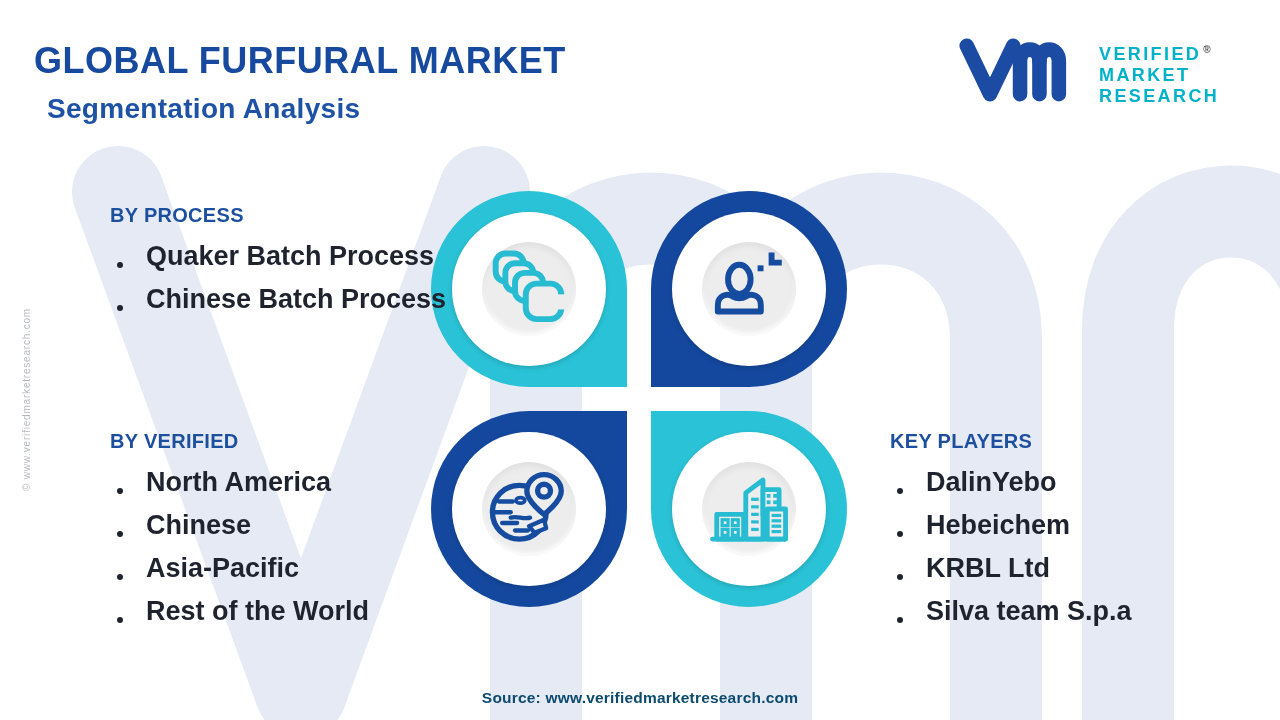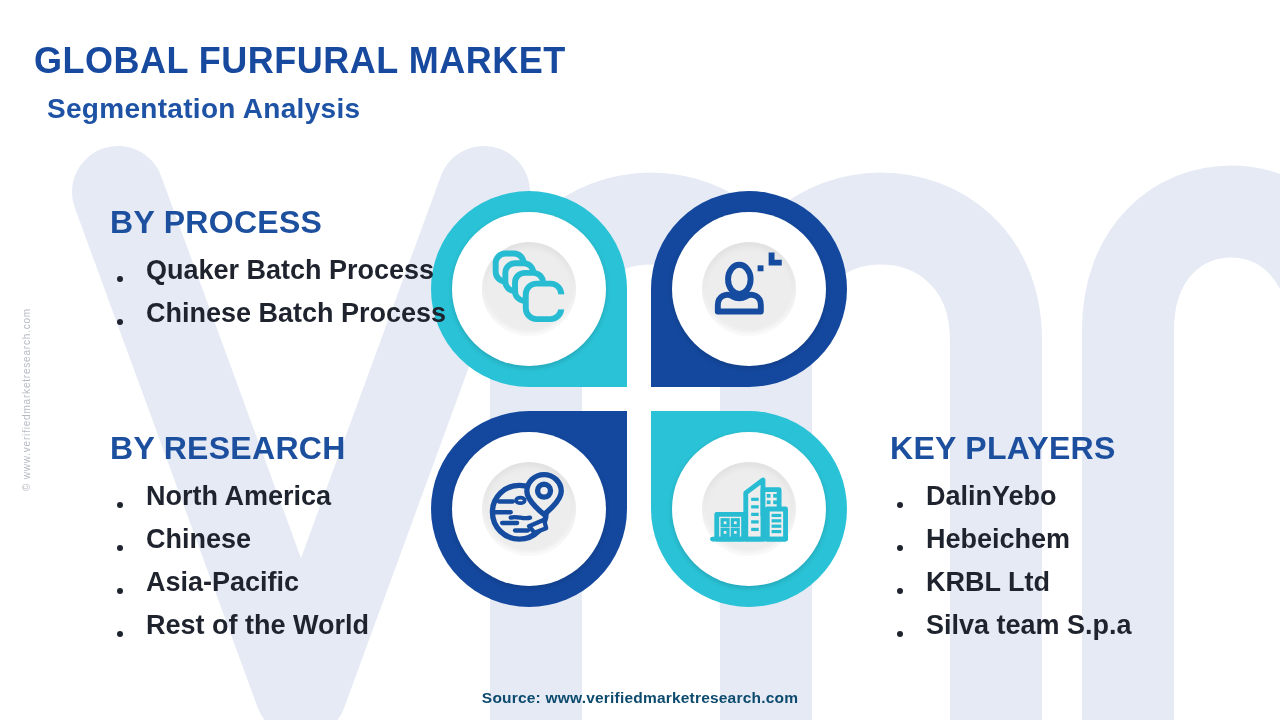--- a/index.html
+++ b/index.html
@@ -28,21 +28,21 @@
   .inner-gray{position:absolute;inset:30px;background:#EDEDEE;border-radius:50%;
               box-shadow:inset 0 4px 7px rgba(0,0,0,.06), inset 0 -3px 5px rgba(255,255,255,.95);
               display:flex;align-items:center;justify-content:center;}
   .q-icon{width:86px;height:86px;display:block;}
   
   .section{position:absolute;width:370px;z-index:2;}
   .sec-process{left:110px;top:204px;}
   .sec-application{left:890px;top:204px;}
   .sec-geography{left:110px;top:430px;}
   .sec-keyplayers{left:890px;top:430px;}
-  .section h3{margin:0 0 18px 0;font-size:32px;font-weight:bold;color:#1D4F9F;letter-spacing:.3px;}
+  .section h3{margin:0 0 18px 0;font-size:20px;font-weight:bold;color:#1D4F9F;letter-spacing:.3px;}
   .section ul{list-style:none;margin:0;padding:0;}
   .section li{display:flex;align-items:flex-end;margin-bottom:20px;font-size:27px;
               color:#1E232E;line-height:23px;font-weight:bold;}
   .dot{width:6px;height:6px;border-radius:50%;background:#1E232E;margin:9px 23px 0 7px;flex:none;}
   
   .source-line{position:absolute;left:0;right:0;top:689px;text-align:center;font-size:15.5px;
                font-weight:bold;color:#0c4a6e;z-index:2;letter-spacing:.2px;}
   .side-note{position:absolute;left:-89px;top:394px;width:230px;text-align:center;
              transform:rotate(-90deg);font-size:10px;color:#B5B9C2;letter-spacing:.8px;z-index:2;}
 </style>
@@ -58,20 +58,34 @@
       <path d="M766 340 C766 178 996 178 996 340 L996 770"></path>
       <path d="M1128 770 L1128 330 C1128 172 1334 172 1334 330 L1334 770"></path>
     </g>
   </svg>
 
   <div class="side-note">© www.verifiedmarketresearch.com</div>
 
   <div class="page-title">GLOBAL FURFURAL MARKET</div>
   <div class="page-subtitle">Segmentation Analysis</div>
 
+  <div class="brand-logo">
+    <svg width="128" height="70" viewBox="0 0 132 72" aria-hidden="true">
+      <g fill="none" stroke="#1B4BA3" stroke-width="15" stroke-linecap="round" stroke-linejoin="round">
+        <path d="M9 12 L33 62 L57 12"></path>
+        <path d="M64 62 L64 28 C64 12 84 12 84 28 L84 62"></path>
+        <path d="M84 28 C84 12 104 12 104 28 L104 62"></path>
+      </g>
+    </svg>
+    <div class="brand-text">
+      <div class="brand-line"><span>VERIFIED</span><sup>®</sup></div>
+      <div class="brand-line">MARKET</div>
+      <div class="brand-line">RESEARCH</div>
+    </div>
+  </div>
 
   <div class="cluster">
 
     <div class="petal petal-tl">
       <div class="inner-white">
         <div class="inner-gray">
           <svg class="q-icon" viewBox="0 0 80 80" aria-hidden="true">
             <g fill="#EDEDEE" stroke="#27BCD2" stroke-width="5.5" stroke-linejoin="round">
               <rect x="9" y="7" width="26" height="26" rx="9"></rect>
               <rect x="18" y="16" width="26" height="26" rx="9"></rect>
@@ -169,21 +183,21 @@
         </li>
       <li>
           <span class="dot"></span>
           <span>Chinese Batch Process</span>
         </li>
     </ul>
   </div>
 
 
   <div class="section sec-geography">
-    <h3>BY RESEARCH</h3>
+    <h3>BY VERIFIED</h3>
     <ul>
       <li>
           <span class="dot"></span>
           <span>North America</span>
         </li>
       <li>
           <span class="dot"></span>
           <span>Chinese</span>
         </li>
       <li>

